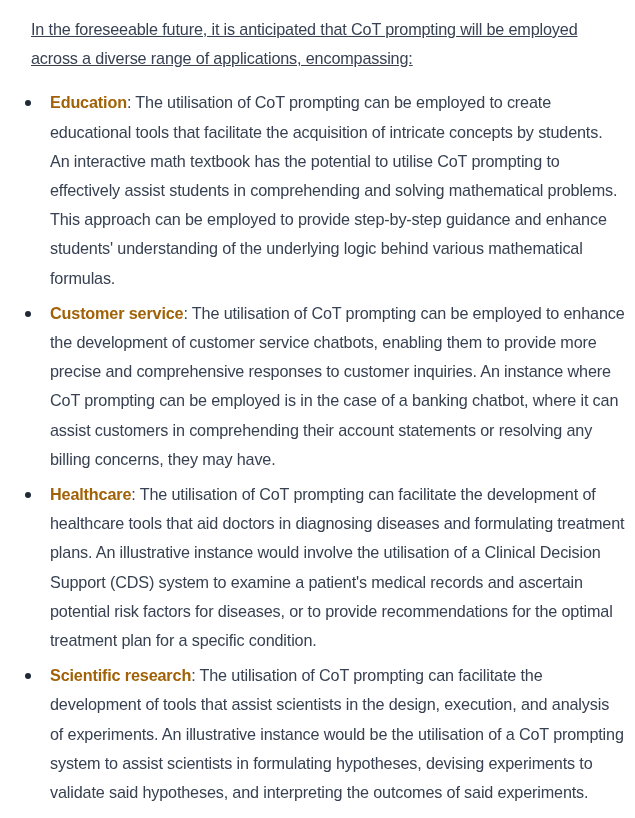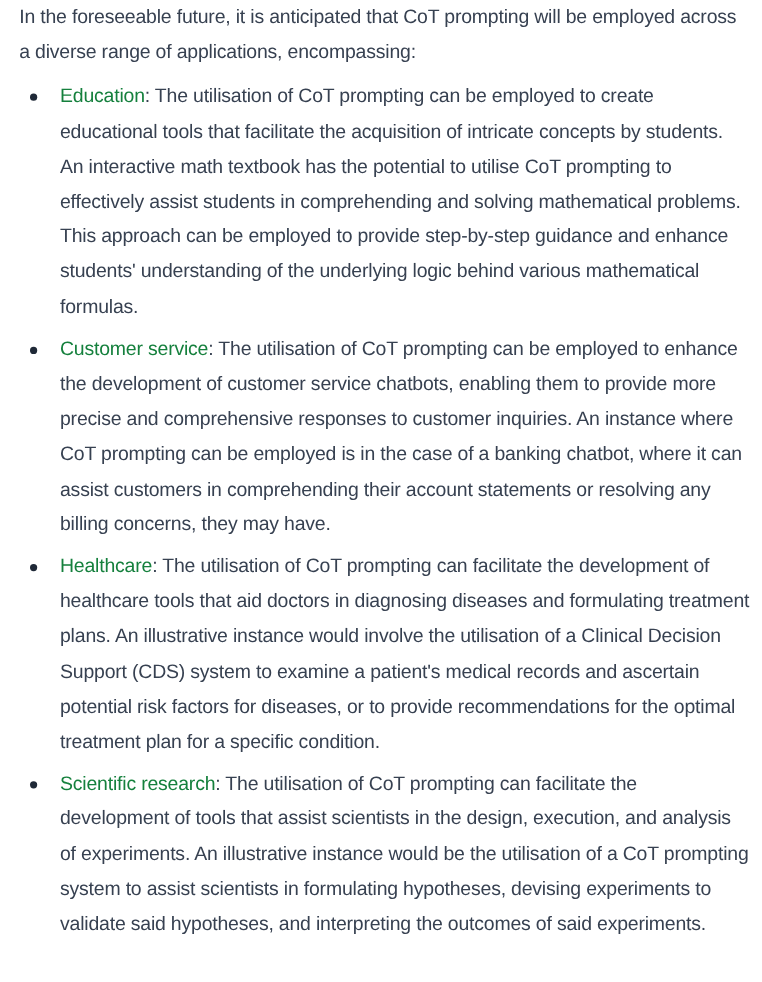--- a/index.html
+++ b/index.html
@@ -4,28 +4,28 @@
   <style>
     html, body { margin: 0; padding: 0; background: #ffffff; }
     body {
       width: 635px; height: 818px; overflow: hidden;
       font-family: "Liberation Sans", sans-serif;
       font-size: 16.2px;
       color: #374151;
       line-height: 29.2px;
     }
     .content { padding: 0 10px 0 16px; }
-    p.intro { margin: 0; padding-top: 0px; letter-spacing: -0.15px; }
+    p.intro { margin: 15px; padding-top: 0px; letter-spacing: -0.15px; text-decoration: underline; }
     ul.items { list-style: none; margin: 8px 0 0 0; padding: 0; }
     ul.items li { position: relative; padding-left: 34px; margin-bottom: 6px; letter-spacing: -0.15px; }
     ul.items li .bullet {
       position: absolute; left: 9px; top: 12px;
       width: 6px; height: 6px; border-radius: 50%; background: #1f2937;
     }
-    .term { font-weight: normal; color: #15803d; }
+    .term { font-weight: bold; color: #a16207; }
   </style>
 </head>
 <body>
 
 <div class="content">
   <p class="intro">In the foreseeable future, it is anticipated that CoT prompting will be employed across a diverse range of applications, encompassing:</p>
   <ul class="items">
     <li>
       <span class="bullet"></span>
       <span class="term">Education</span><span>: The utilisation of CoT prompting can be employed to create educational tools that facilitate the acquisition of intricate concepts by students. An interactive math textbook has the potential to utilise CoT prompting to effectively assist students in comprehending and solving mathematical problems. This approach can be employed to provide step-by-step guidance and enhance students' understanding of the underlying logic behind various mathematical formulas.</span>

